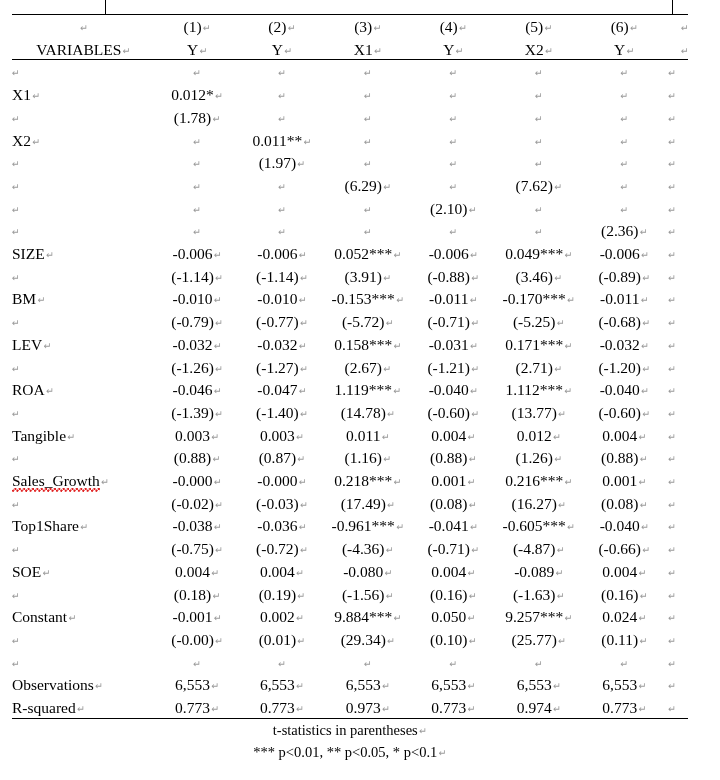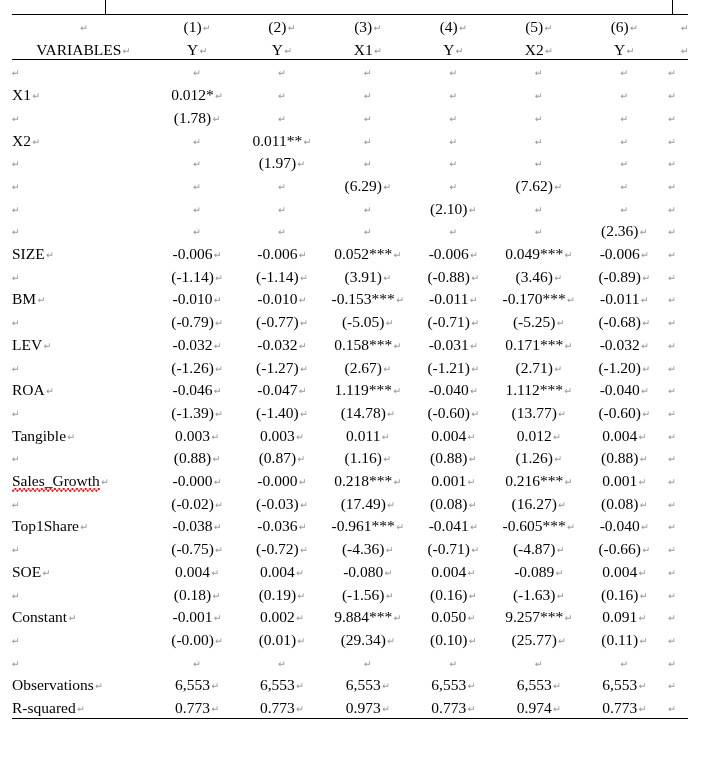--- a/index.html
+++ b/index.html
@@ -277,21 +277,21 @@
           <td class="num"><span>-0.153***</span><span class="pm">↵</span></td>
           <td class="num"><span>-0.011</span><span class="pm">↵</span></td>
           <td class="num"><span>-0.170***</span><span class="pm">↵</span></td>
           <td class="num"><span>-0.011</span><span class="pm">↵</span></td>
           <td class="tail"><span class="pm pm-solo solo">↵</span></td>
         </tr>
         <tr class="">
           <td class="label"><span class="pm pm-solo solo">↵</span></td>
           <td class="num"><span>(-0.79)</span><span class="pm">↵</span></td>
           <td class="num"><span>(-0.77)</span><span class="pm">↵</span></td>
-          <td class="num"><span>(-5.05)</span><span class="pm">↵</span></td>
+          <td class="num"><span>(-5.72)</span><span class="pm">↵</span></td>
           <td class="num"><span>(-0.71)</span><span class="pm">↵</span></td>
           <td class="num"><span>(-5.25)</span><span class="pm">↵</span></td>
           <td class="num"><span>(-0.68)</span><span class="pm">↵</span></td>
           <td class="tail"><span class="pm pm-solo solo">↵</span></td>
         </tr>
         <tr class="">
           <td class="label"><span>LEV</span><span class="pm">↵</span></td>
           <td class="num"><span>-0.032</span><span class="pm">↵</span></td>
           <td class="num"><span>-0.032</span><span class="pm">↵</span></td>
           <td class="num"><span>0.158***</span><span class="pm">↵</span></td>
@@ -410,21 +410,21 @@
           <td class="num"><span>(0.16)</span><span class="pm">↵</span></td>
           <td class="tail"><span class="pm pm-solo solo">↵</span></td>
         </tr>
         <tr class="">
           <td class="label"><span>Constant</span><span class="pm">↵</span></td>
           <td class="num"><span>-0.001</span><span class="pm">↵</span></td>
           <td class="num"><span>0.002</span><span class="pm">↵</span></td>
           <td class="num"><span>9.884***</span><span class="pm">↵</span></td>
           <td class="num"><span>0.050</span><span class="pm">↵</span></td>
           <td class="num"><span>9.257***</span><span class="pm">↵</span></td>
-          <td class="num"><span>0.091</span><span class="pm">↵</span></td>
+          <td class="num"><span>0.024</span><span class="pm">↵</span></td>
           <td class="tail"><span class="pm pm-solo solo">↵</span></td>
         </tr>
         <tr class="">
           <td class="label"><span class="pm pm-solo solo">↵</span></td>
           <td class="num"><span>(-0.00)</span><span class="pm">↵</span></td>
           <td class="num"><span>(0.01)</span><span class="pm">↵</span></td>
           <td class="num"><span>(29.34)</span><span class="pm">↵</span></td>
           <td class="num"><span>(0.10)</span><span class="pm">↵</span></td>
           <td class="num"><span>(25.77)</span><span class="pm">↵</span></td>
           <td class="num"><span>(0.11)</span><span class="pm">↵</span></td>
@@ -457,16 +457,18 @@
           <td class="num"><span>0.973</span><span class="pm">↵</span></td>
           <td class="num"><span>0.773</span><span class="pm">↵</span></td>
           <td class="num"><span>0.974</span><span class="pm">↵</span></td>
           <td class="num"><span>0.773</span><span class="pm">↵</span></td>
           <td class="tail"><span class="pm pm-solo solo">↵</span></td>
         </tr>
       </tbody>
   </table>
 
   <div class="footnotes">
+    <div><span>t-statistics in parentheses</span><span class="pm">↵</span></div>
+    <div><span>*** p&lt;0.01, ** p&lt;0.05, * p&lt;0.1</span><span class="pm">↵</span></div>
     <div class="foot-end"></div>
   </div>
 
 </div>
 
 </body></html>

